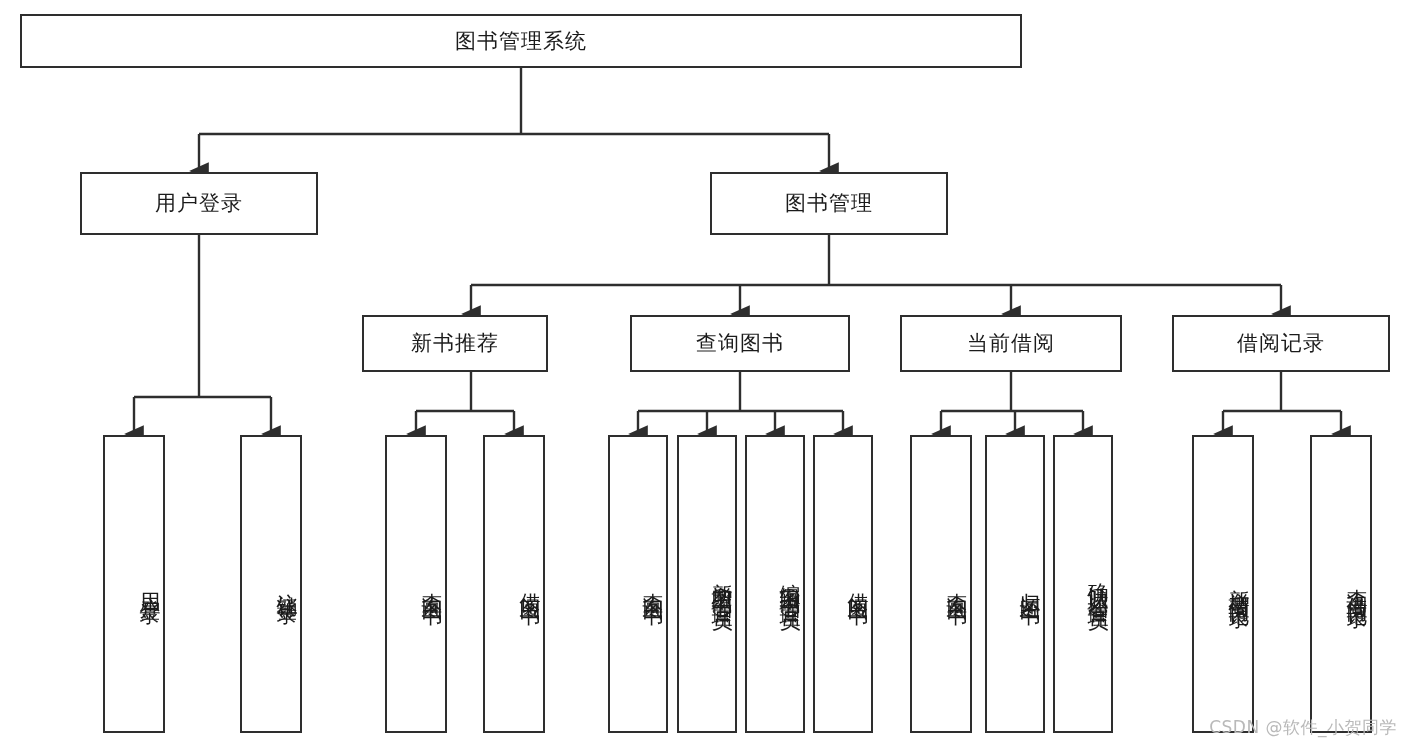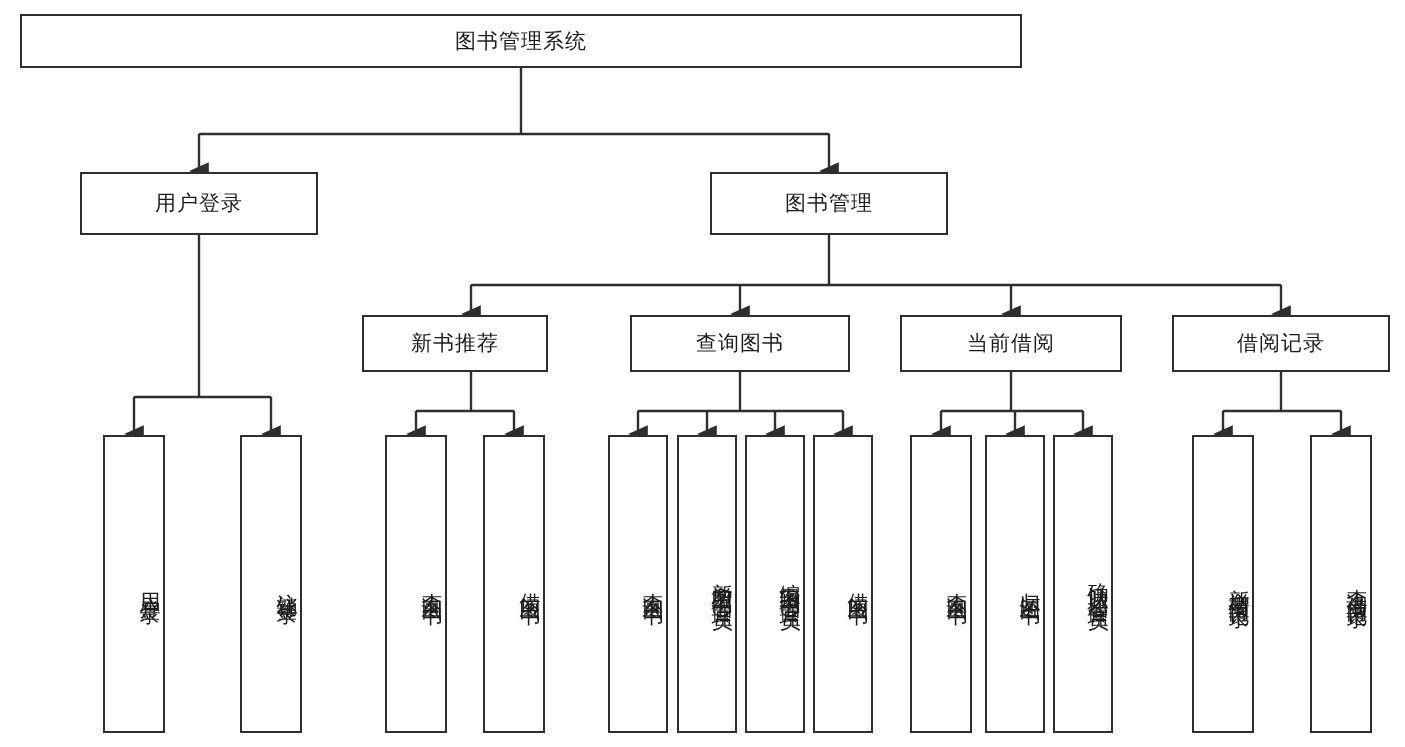--- a/index.html
+++ b/index.html
@@ -125,13 +125,14 @@
       <div class="node vert" style="left: 677px; top: 435px; width: 60px; height: 298px; border-color: rgb(46, 46, 46); background: rgb(255, 255, 255); color: rgb(27, 27, 27);">新增图书（管理员）</div>
       <div class="node vert" style="left: 745px; top: 435px; width: 60px; height: 298px; border-color: rgb(46, 46, 46); background: rgb(255, 255, 255); color: rgb(27, 27, 27);">编辑图书（管理员）</div>
       <div class="node vert" style="left: 813px; top: 435px; width: 60px; height: 298px; border-color: rgb(46, 46, 46); background: rgb(255, 255, 255); color: rgb(27, 27, 27);">借阅图书</div>
       <div class="node vert" style="left: 910px; top: 435px; width: 62px; height: 298px; border-color: rgb(46, 46, 46); background: rgb(255, 255, 255); color: rgb(27, 27, 27);">查询图书</div>
       <div class="node vert" style="left: 985px; top: 435px; width: 60px; height: 298px; border-color: rgb(46, 46, 46); background: rgb(255, 255, 255); color: rgb(27, 27, 27);">归还图书</div>
       <div class="node vert" style="left: 1053px; top: 435px; width: 60px; height: 298px; border-color: rgb(46, 46, 46); background: rgb(255, 255, 255); color: rgb(27, 27, 27);">确认归还（管理员）</div>
       <div class="node vert" style="left: 1192px; top: 435px; width: 62px; height: 298px; border-color: rgb(46, 46, 46); background: rgb(255, 255, 255); color: rgb(27, 27, 27);">新增借阅记录</div>
       <div class="node vert" style="left: 1310px; top: 435px; width: 62px; height: 298px; border-color: rgb(46, 46, 46); background: rgb(255, 255, 255); color: rgb(27, 27, 27);">查询借阅记录</div>
     </div>
 
+  <div id="watermark">CSDN @软件_小贺同学</div>
 </div>
 
 </body></html>

